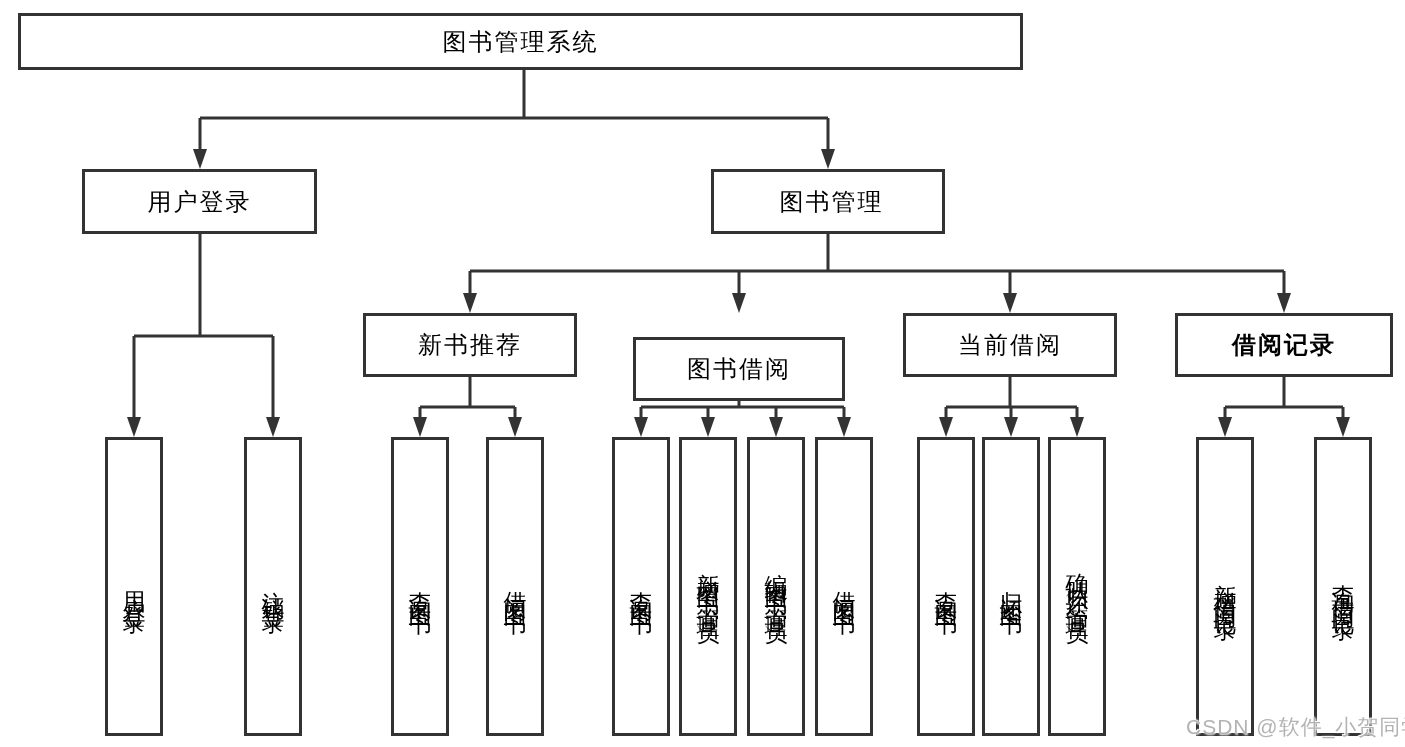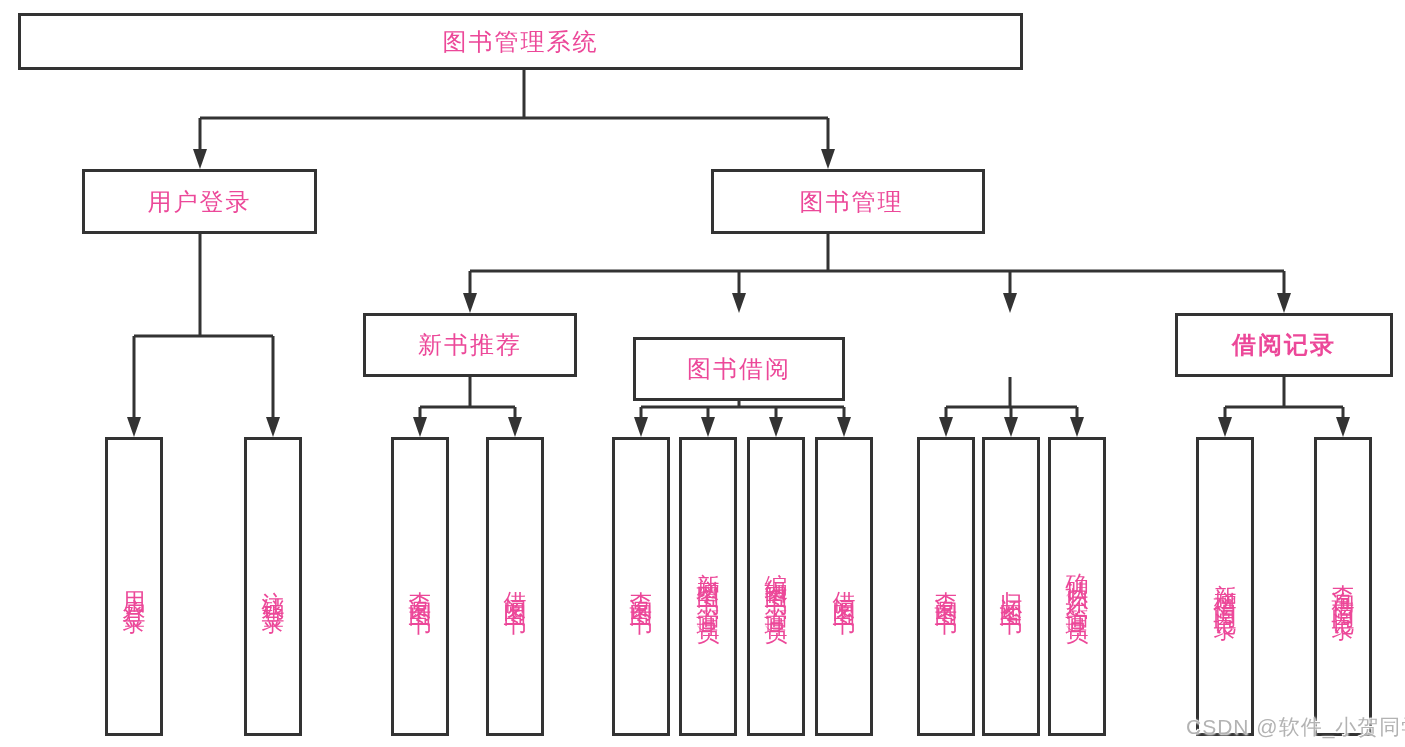--- a/index.html
+++ b/index.html
@@ -18,21 +18,21 @@
     position: absolute; left: 0; top: 0;
     z-index: 1; pointer-events: none;
   }
   .node {
     position: absolute;
     background: #ffffff;
     border: 3px solid #333333;
     display: flex;
     align-items: center;
     justify-content: center;
-    color: #ec4899;
+    color: #000000;
     z-index: 2;
   }
   .hbox { font-size: 24px; letter-spacing: 2px; }
   .vbox span {
     writing-mode: vertical-rl;
     font-size: 23px;
     letter-spacing: 7px;
     line-height: 1;
   }
   .hbox span { white-space: nowrap; }
@@ -95,29 +95,32 @@
     </g>
   </svg>
 
   <div class="node hbox" style="left:18px; top:13px; width:1005px; height:57px;">
     <span>图书管理系统</span>
   </div>
 
   <div class="node hbox" style="left:82px; top:169px; width:235px; height:65px;">
     <span>用户登录</span>
   </div>
-  <div class="node hbox" style="left:711px; top:169px; width:274px; height:65px;padding-left:7px;">
+  <div class="node hbox" style="left:711px; top:169px; width:234px; height:65px;padding-left:7px;">
     <span>图书管理</span>
   </div>
 
   <div class="node hbox" style="left:363px; top:313px; width:214px; height:64px;align-items:center;">
     <span>新书推荐</span>
   </div>
   <div class="node hbox" style="left:633px; top:313px; width:212px; height:64px;margin-top:24px;">
     <span>图书借阅</span>
+  </div>
+  <div class="node hbox" style="left:903px; top:313px; width:214px; height:64px;">
+    <span>当前借阅</span>
   </div>
   <div class="node hbox" style="left:1175px; top:313px; width:218px; height:64px;font-weight:bold;">
     <span>借阅记录</span>
   </div>
 
   <div class="node vbox" style="left:105px; top:437px; width:58px; height:299px;">
     <span>用户登录</span>
   </div>
   <div class="node vbox" style="left:244px; top:437px; width:58px; height:299px;">
     <span>注销登录</span>

